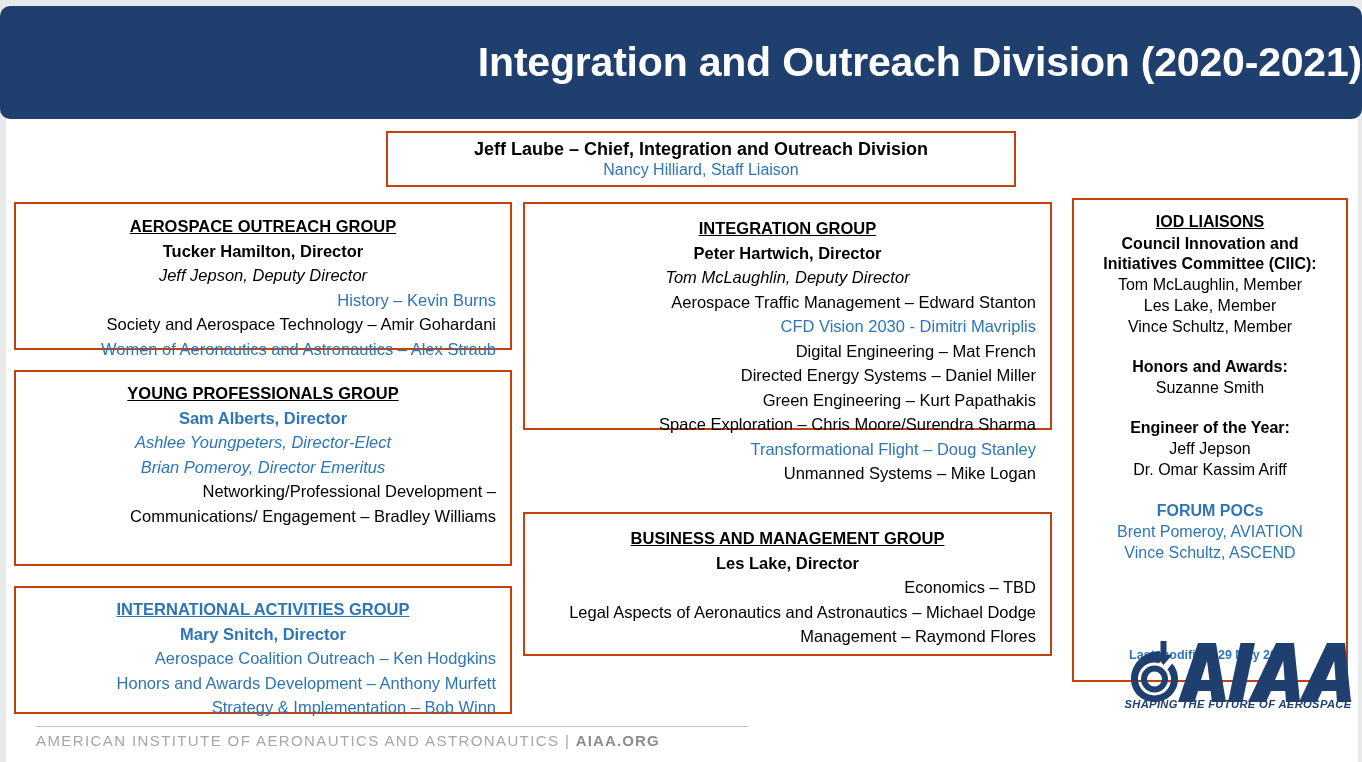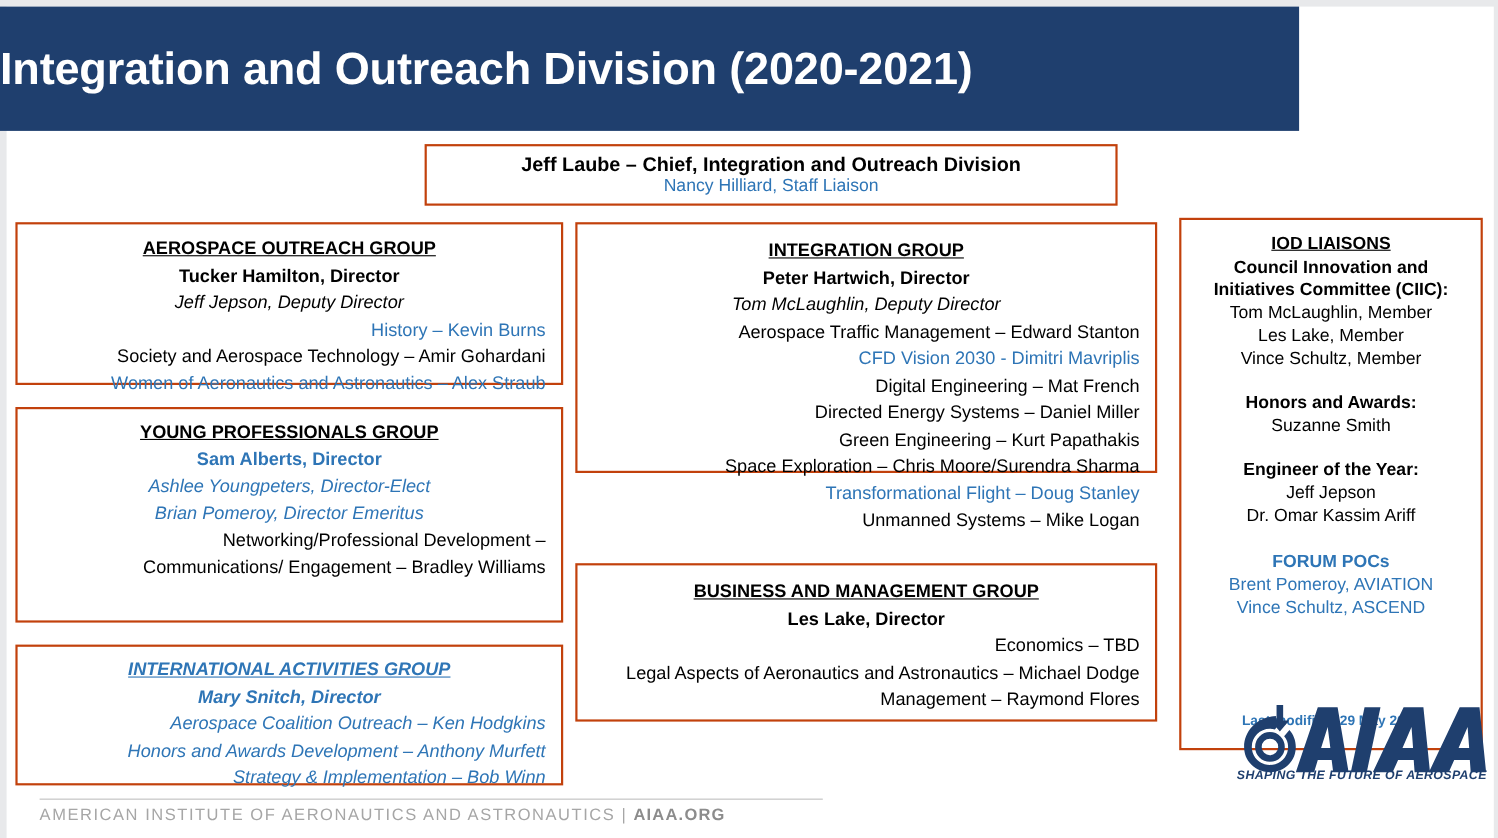--- a/index.html
+++ b/index.html
@@ -7,23 +7,23 @@
     width:1362px;height:762px;
     background:#ffffff;
     font-family:"Liberation Sans","DejaVu Sans",sans-serif;
     overflow:hidden;
     position:relative;
   }
   .slide{position:absolute;inset:0;background:#fff;}
 
   
   .header{
-    position:absolute;left:0;top:6px;width:1181px;height:113px;
+    position:absolute;left:0;top:6px;width:1362px;height:113px;
     background:#1F3F6E;
-    display:flex;align-items:center;justify-content:flex-start;
+    display:flex;align-items:center;justify-content:flex-end;border-radius:10px;
   }
   .header-title{
     color:#ffffff;
     font-size:41px;
     font-weight:bold;
     letter-spacing:-0.2px;
     text-align:center;
     line-height:1.05;
   }
   .topstrip{position:absolute;left:0;top:0;width:1362px;height:6px;background:#E8E9EB;}
@@ -51,21 +51,21 @@
 
   
   #chief-box{left:386px;top:131px;width:630px;height:56px;
     display:flex;flex-direction:column;align-items:center;justify-content:center;}
   #chief-box .chief-name{font-size:18px;font-weight:bold;line-height:1.25;}
   #chief-box .chief-staff{font-size:16px;color:#2E75B6;line-height:1.25;}
 
   
   #aog-box{left:14px;top:202px;width:498px;height:148px;padding:10px 14px 4px;}
   #ypg-box{left:14px;top:370px;width:498px;height:196px;padding:9px 14px 4px;}
-  #iag-box{left:14px;top:586px;width:498px;height:128px;padding:9px 14px 4px;font-style:italic;}
+  #iag-box{left:14px;top:586px;width:498px;height:128px;padding:9px 14px 4px;}
 
   
   #ing-box{left:523px;top:202px;width:529px;height:228px;padding:12px 14px 4px;}
   #bmg-box{left:523px;top:512px;width:529px;height:144px;padding:12px 14px 4px;}
 
   
   #liaison-box{left:1072px;top:198px;width:276px;height:484px;padding:10px 8px 4px;}
   .l17{font-size:16.5px;line-height:24.5px;}
   .l16{font-size:16px;line-height:24px;}
   .gap{height:20px;}

